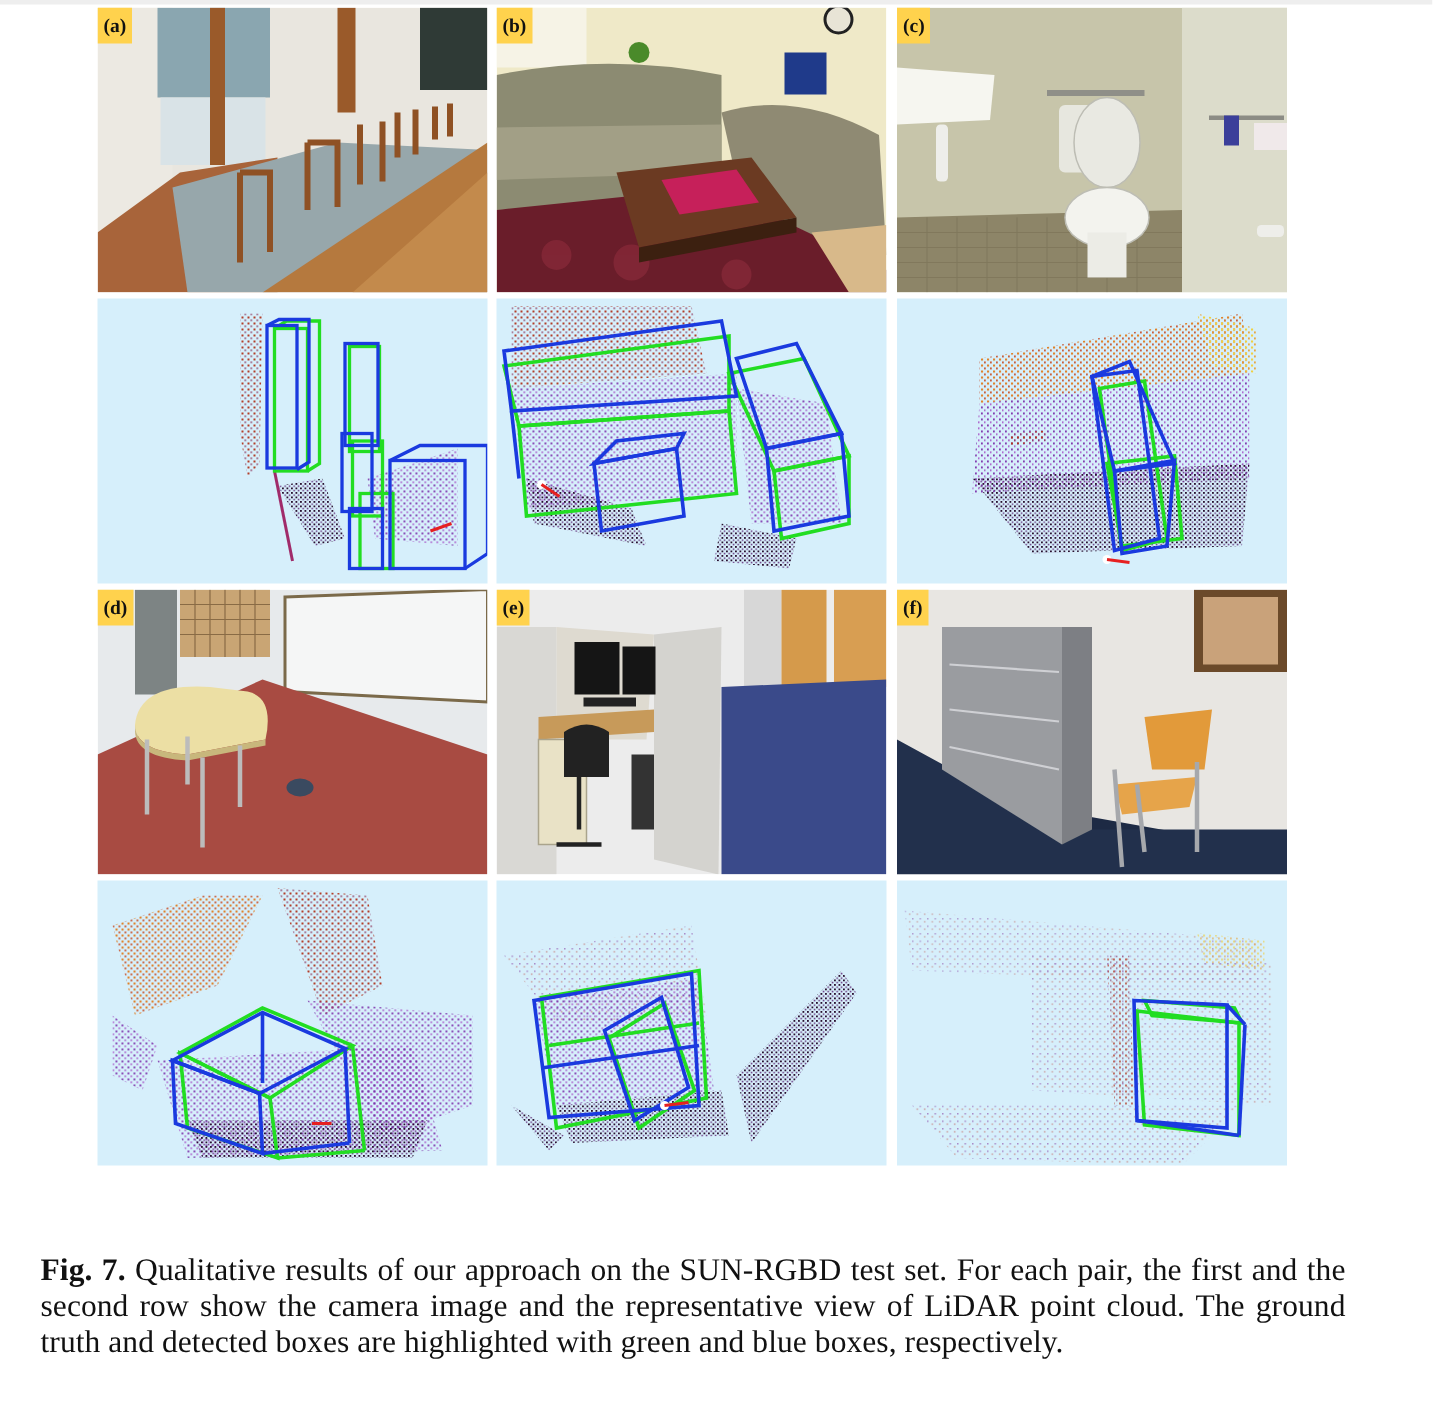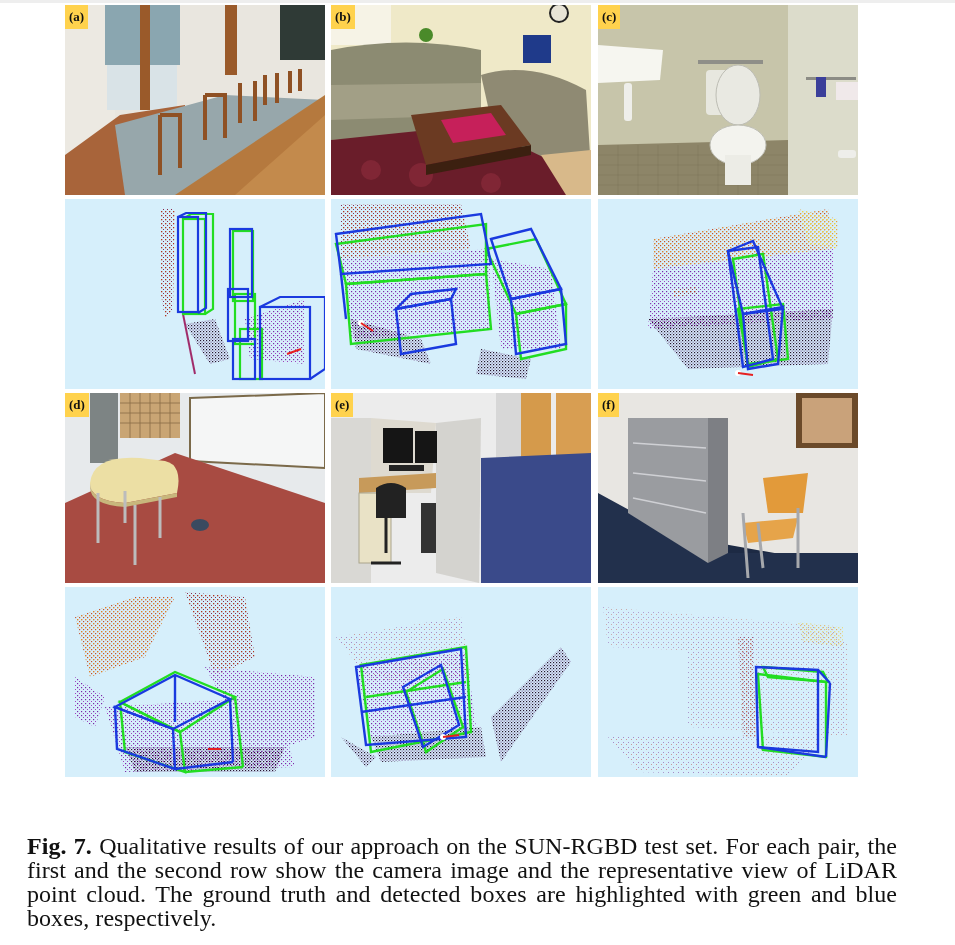--- a/index.html
+++ b/index.html
@@ -11,21 +11,21 @@
   .panel { position: absolute; width: 260px; height: 190px; overflow: hidden; }
   .panel svg { display: block; width: 260px; height: 190px; }
   .cloud { background: #d6effb; }
   .label {
     position: absolute; left: 0; top: 0; background: #ffd24d; color: #111;
     font-family: "Liberation Serif", "DejaVu Serif", serif; font-weight: bold;
     font-size: 13px; line-height: 24px; height: 24px; padding: 0 4px; z-index: 3;
   }
   .caption {
     position: absolute; left: 27px; top: 834px; width: 870px;
-    font-family: "Liberation Serif", "DejaVu Serif", serif; font-size: 24px; line-height: 24px;
+    font-family: "Liberation Serif", "DejaVu Serif", serif; font-size: 21px; line-height: 24px;
     color: #111; text-align: justify; letter-spacing: 0.05px;
   }
   .caption b { font-weight: bold; }
 </style>
 </head>
 <body>
 
 <div class="topstrip"></div>
 
 <div class="panel" style="left:65px; top:5px;">

